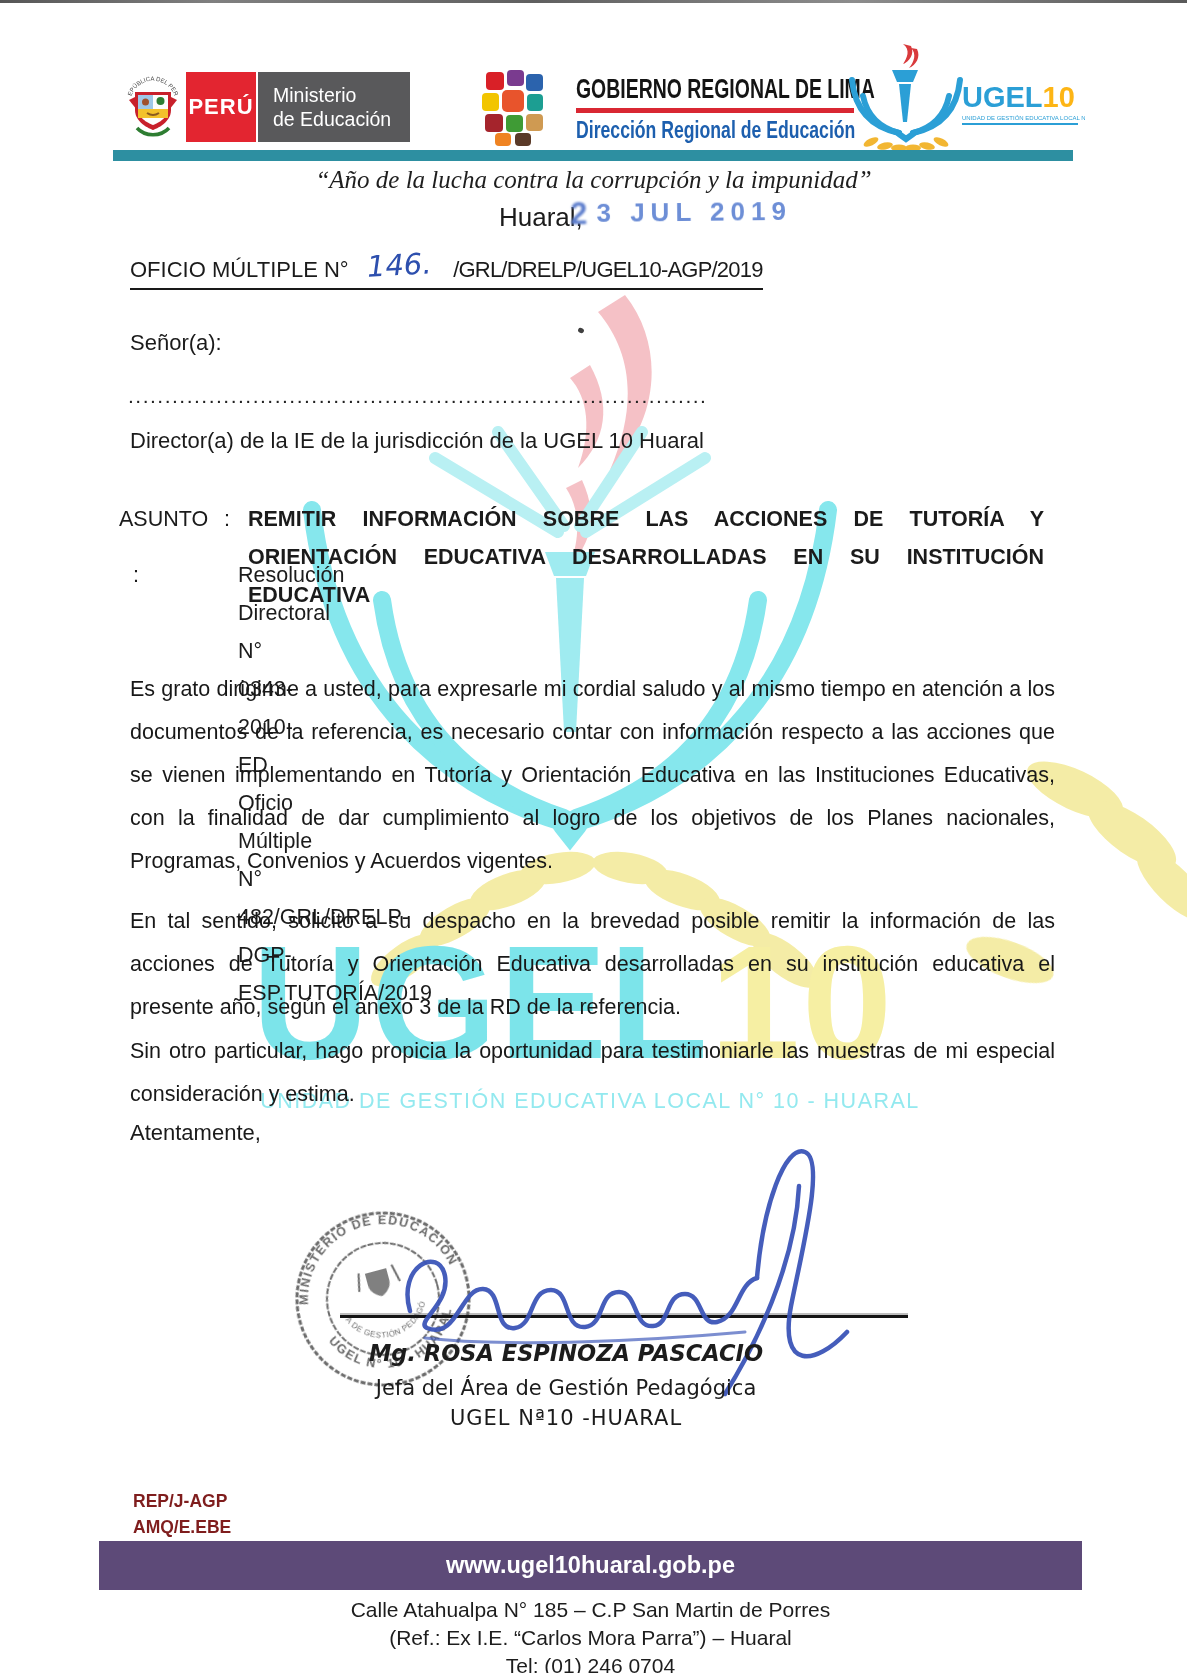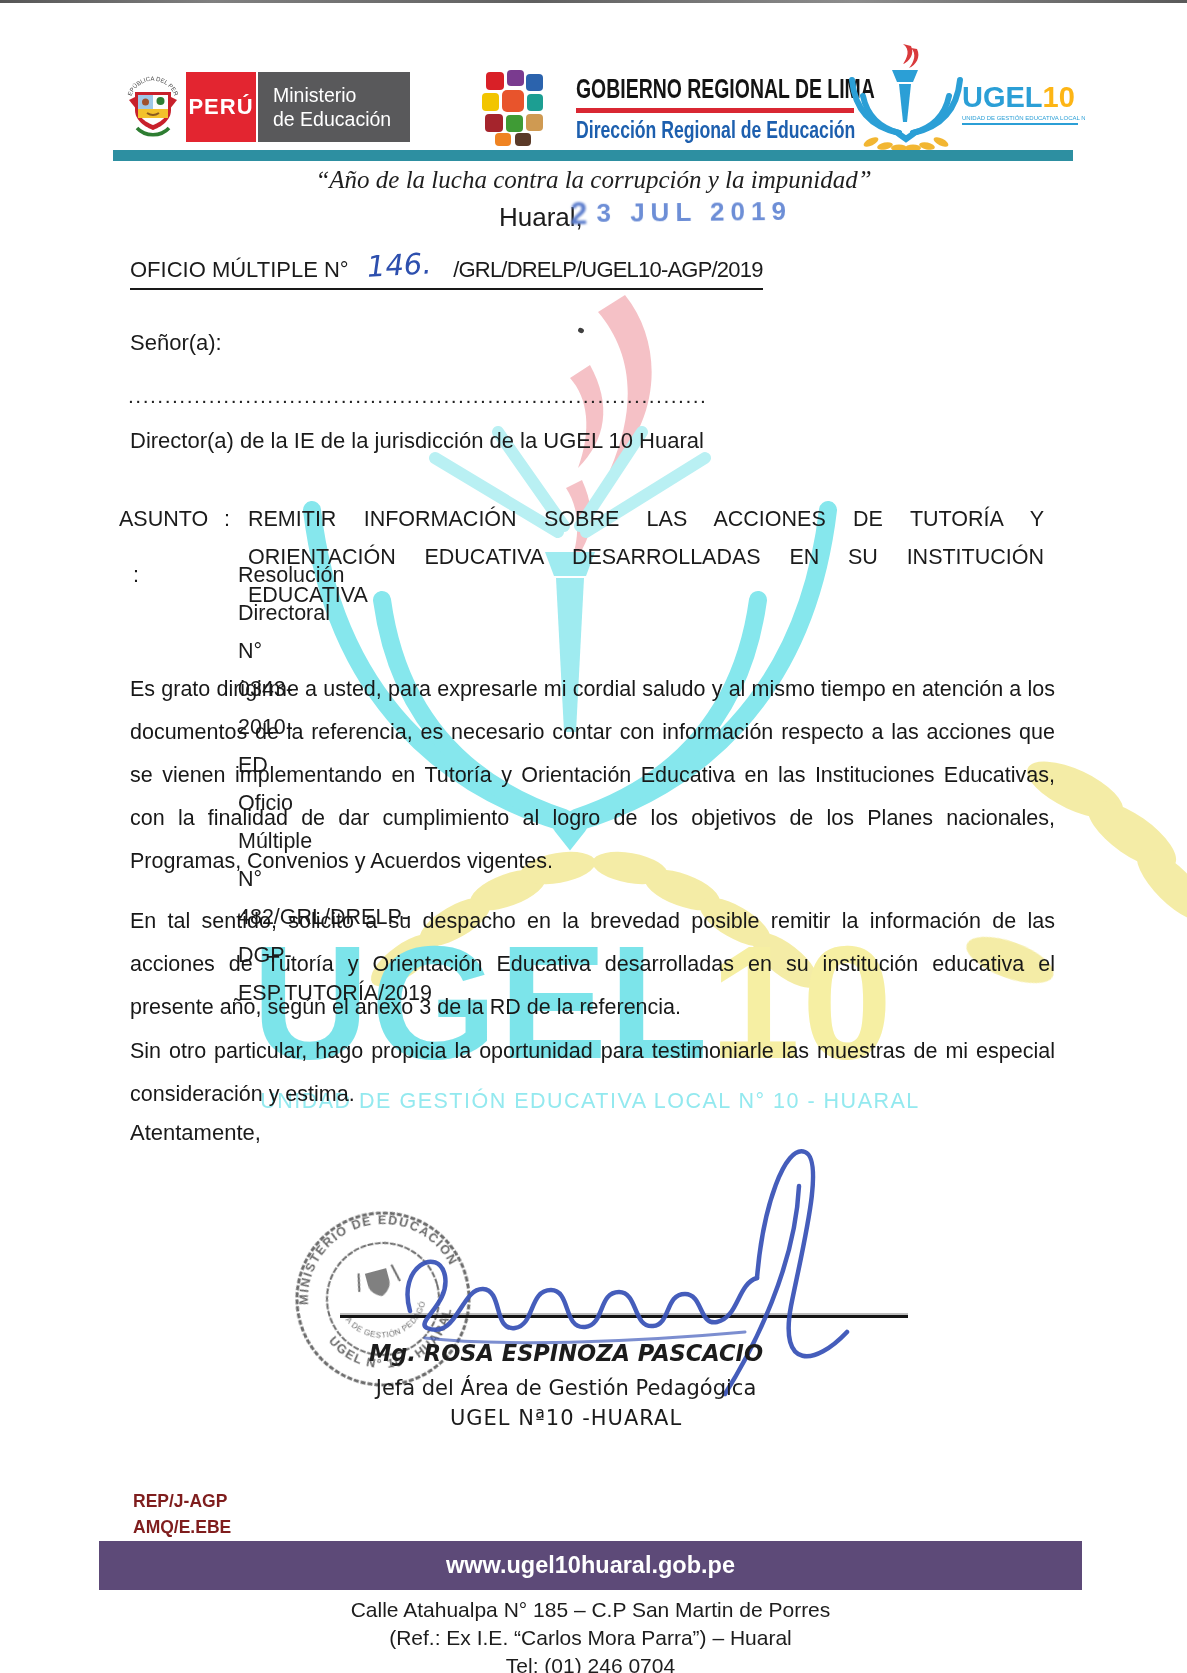--- a/index.html
+++ b/index.html
@@ -39,21 +39,21 @@
 
   
   .salutation{left:130px;top:330px;font-size:22px;text-align:center;}
   .dots{left:128px;top:384px;width:578px;font-size:21px;letter-spacing:1.5px;
         white-space:nowrap;overflow:hidden;color:#222;}
   .director{left:130px;top:428px;font-size:22px;}
 
   
   .label-grid{display:grid;grid-template-columns:105px 24px 796px;font-size:21.5px;line-height:38px;}
   .asunto{left:119px;top:472px;width:925px;margin-top:28px;}
-  .asunto .txt{text-align:justify;}
+  .asunto .txt{text-align:justify;font-weight:bold;}
   .ref{left:133px;top:556px;width:925px;}
 
   
   .para{left:130px;width:925px;font-size:21.5px;line-height:43px;text-align:justify;color:#181818;}
   .p1{top:668px;} .p2{top:900px;} .p3{top:1030px;}
   .closing{left:130px;top:1120px;font-size:22px;}
 
   
   .sig-line{left:340px;top:1315px;width:568px;height:3px;background:#141414;
             box-shadow:0 -2px 0 rgba(110,110,110,.45);}

